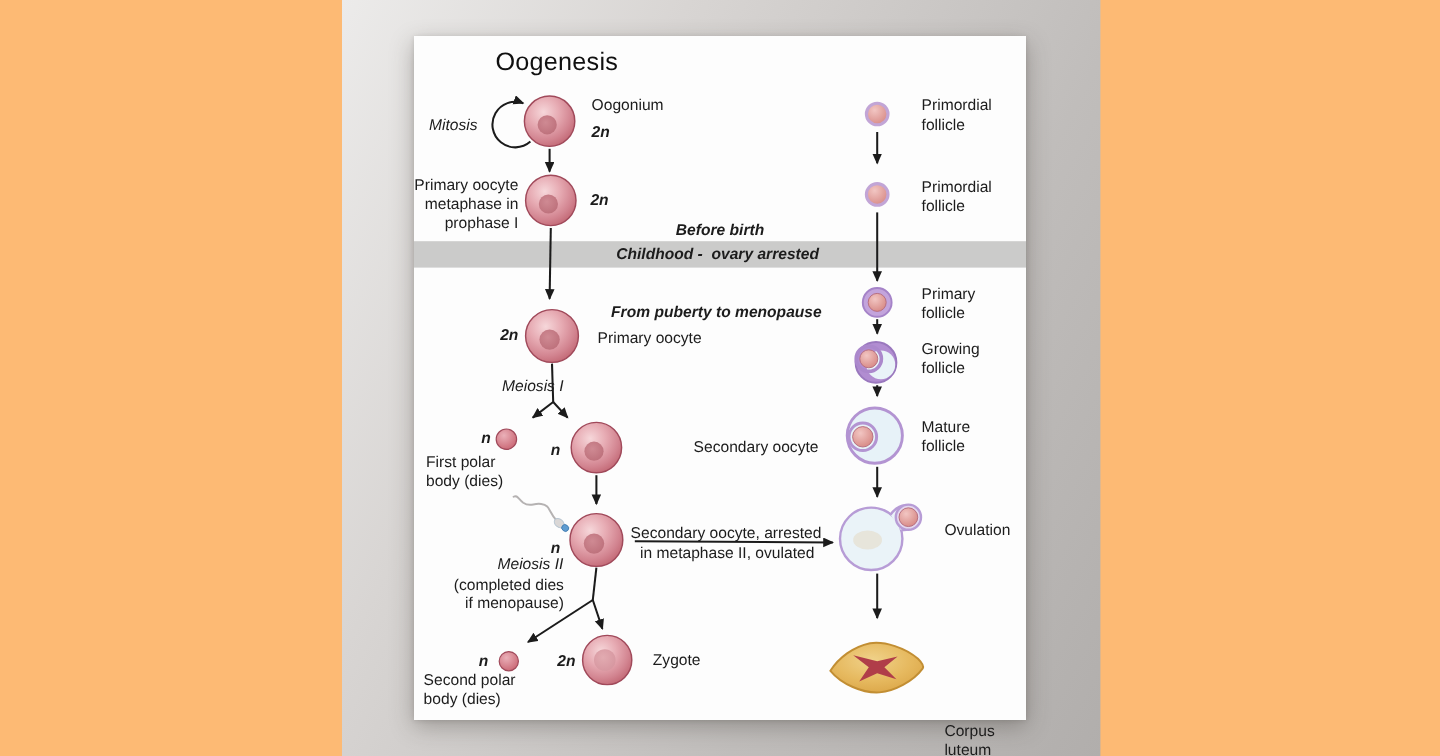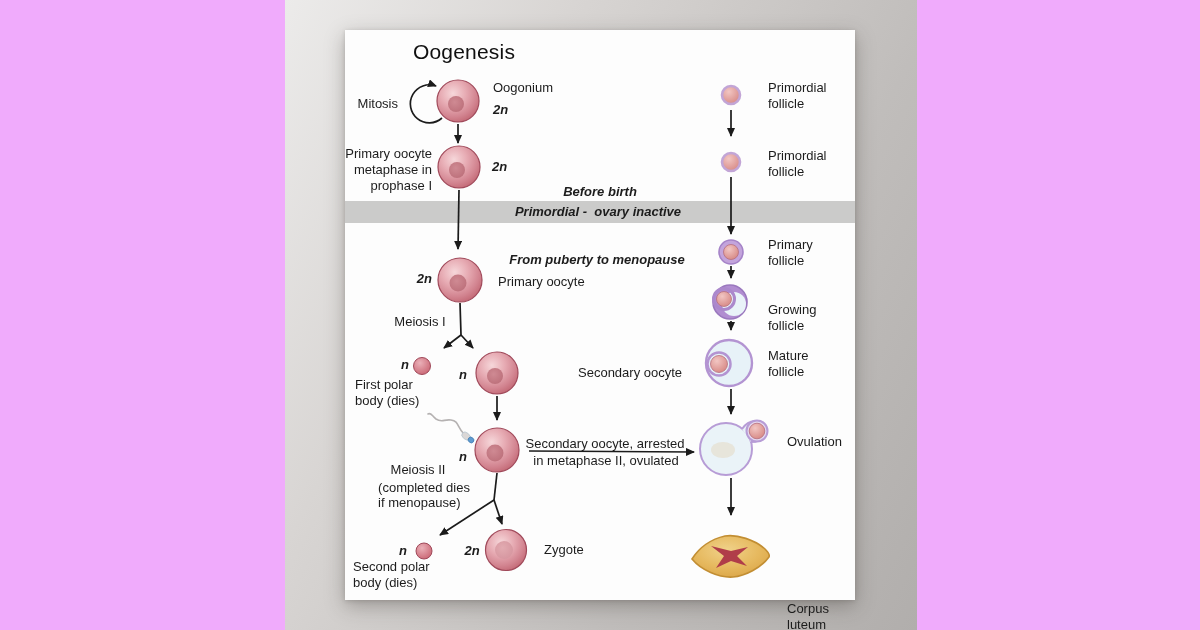--- a/index.html
+++ b/index.html
@@ -1,46 +1,46 @@
 <!DOCTYPE html>
 <html><head>
 <meta charset="utf-8">
 <style>
   html,body{margin:0;padding:0;background:#ffffff;}
-  .stage{position:relative;width:1200px;height:630px;overflow:hidden;background:#f0abfc;
+  .stage{position:relative;width:1200px;height:630px;overflow:hidden;background:#fdba74;
          font-family:"Liberation Sans",sans-serif;}
   .backdrop{position:absolute;left:285px;top:0;width:632px;height:630px;
             background:linear-gradient(118deg,#ecebea 0%,#d8d5d3 30%,#c0bdbb 68%,#b1aeac 100%);}
   .poster{position:absolute;left:345px;top:30px;width:510px;height:570px;background:#fdfdfd;
           box-shadow:0 6px 18px rgba(60,55,50,.35),0 1px 4px rgba(60,55,50,.18);}
   .band{position:absolute;left:0;top:171px;width:510px;height:22px;background:#cbcbca;}
   .title{position:absolute;font-size:21px;color:#101010;letter-spacing:.2px;white-space:nowrap;
          transform:translateX(-50%);}
   .lbl{position:absolute;font-size:13px;line-height:16px;color:#1c1c1c;white-space:nowrap;}
-  .it{}
+  .it{font-style:italic;margin-left:24px;}
   .bi{font-style:italic;font-weight:bold;}
-  .ctr{transform:translateX(-50%);text-align:left;}
+  .ctr{transform:translateX(-50%);text-align:right;}
   .ra{text-align:right;}
   .pre{white-space:pre;}
   .sm{line-height:15px;}
   svg{position:absolute;left:0;top:0;}
 </style>
 </head>
 <body>
 
 <div class="stage">
   <div class="backdrop"></div>
 
   <div class="poster">
 
     <div class="title" style="left:119px;top:10px;">Oogenesis</div>
 
     <div class="band"></div>
     <div class="lbl bi ctr" style="left:255px;top:154px;">Before birth</div>
-    <div class="lbl bi ctr pre" style="left:253px;top:174px;">Primordial -  ovary inactive</div>
+    <div class="lbl bi ctr pre" style="left:253px;top:174px;">Childhood -  ovary arrested</div>
     <div class="lbl bi ctr" style="left:252px;top:195px;margin-top:27px;">From puberty to menopause</div>
 
     <svg width="510" height="570" viewBox="0 0 510 570">
       <defs>
         <marker id="ah" markerWidth="10" markerHeight="9" refX="8" refY="4" orient="auto" markerUnits="userSpaceOnUse">
           <path d="M0,0 L9,4 L0,8 Z" fill="#1b1b1b"></path>
         </marker>
         <radialGradient id="gCell" cx="38%" cy="32%" r="78%">
           <stop offset="0%" stop-color="#f6d7da"></stop>
             <stop offset="38%" stop-color="#e7acb4"></stop>
@@ -217,21 +217,21 @@
       <div>follicle</div>
     </div>
     <div class="lbl" style="left:423px;top:118px;">
       <div>Primordial</div>
       <div>follicle</div>
     </div>
     <div class="lbl" style="left:423px;top:207px;">
       <div>Primary</div>
       <div>follicle</div>
     </div>
-    <div class="lbl" style="left:423px;top:272px;">
+    <div class="lbl" style="left:423px;top:253px;">
       <div>Growing</div>
       <div>follicle</div>
     </div>
     <div class="lbl" style="left:423px;top:318px;">
       <div>Mature</div>
       <div>follicle</div>
     </div>
     <div class="lbl" style="left:442px;top:404px;">Ovulation</div>
     <div class="lbl" style="left:442px;top:540px;margin-top:31px;">
       <div>Corpus</div>

